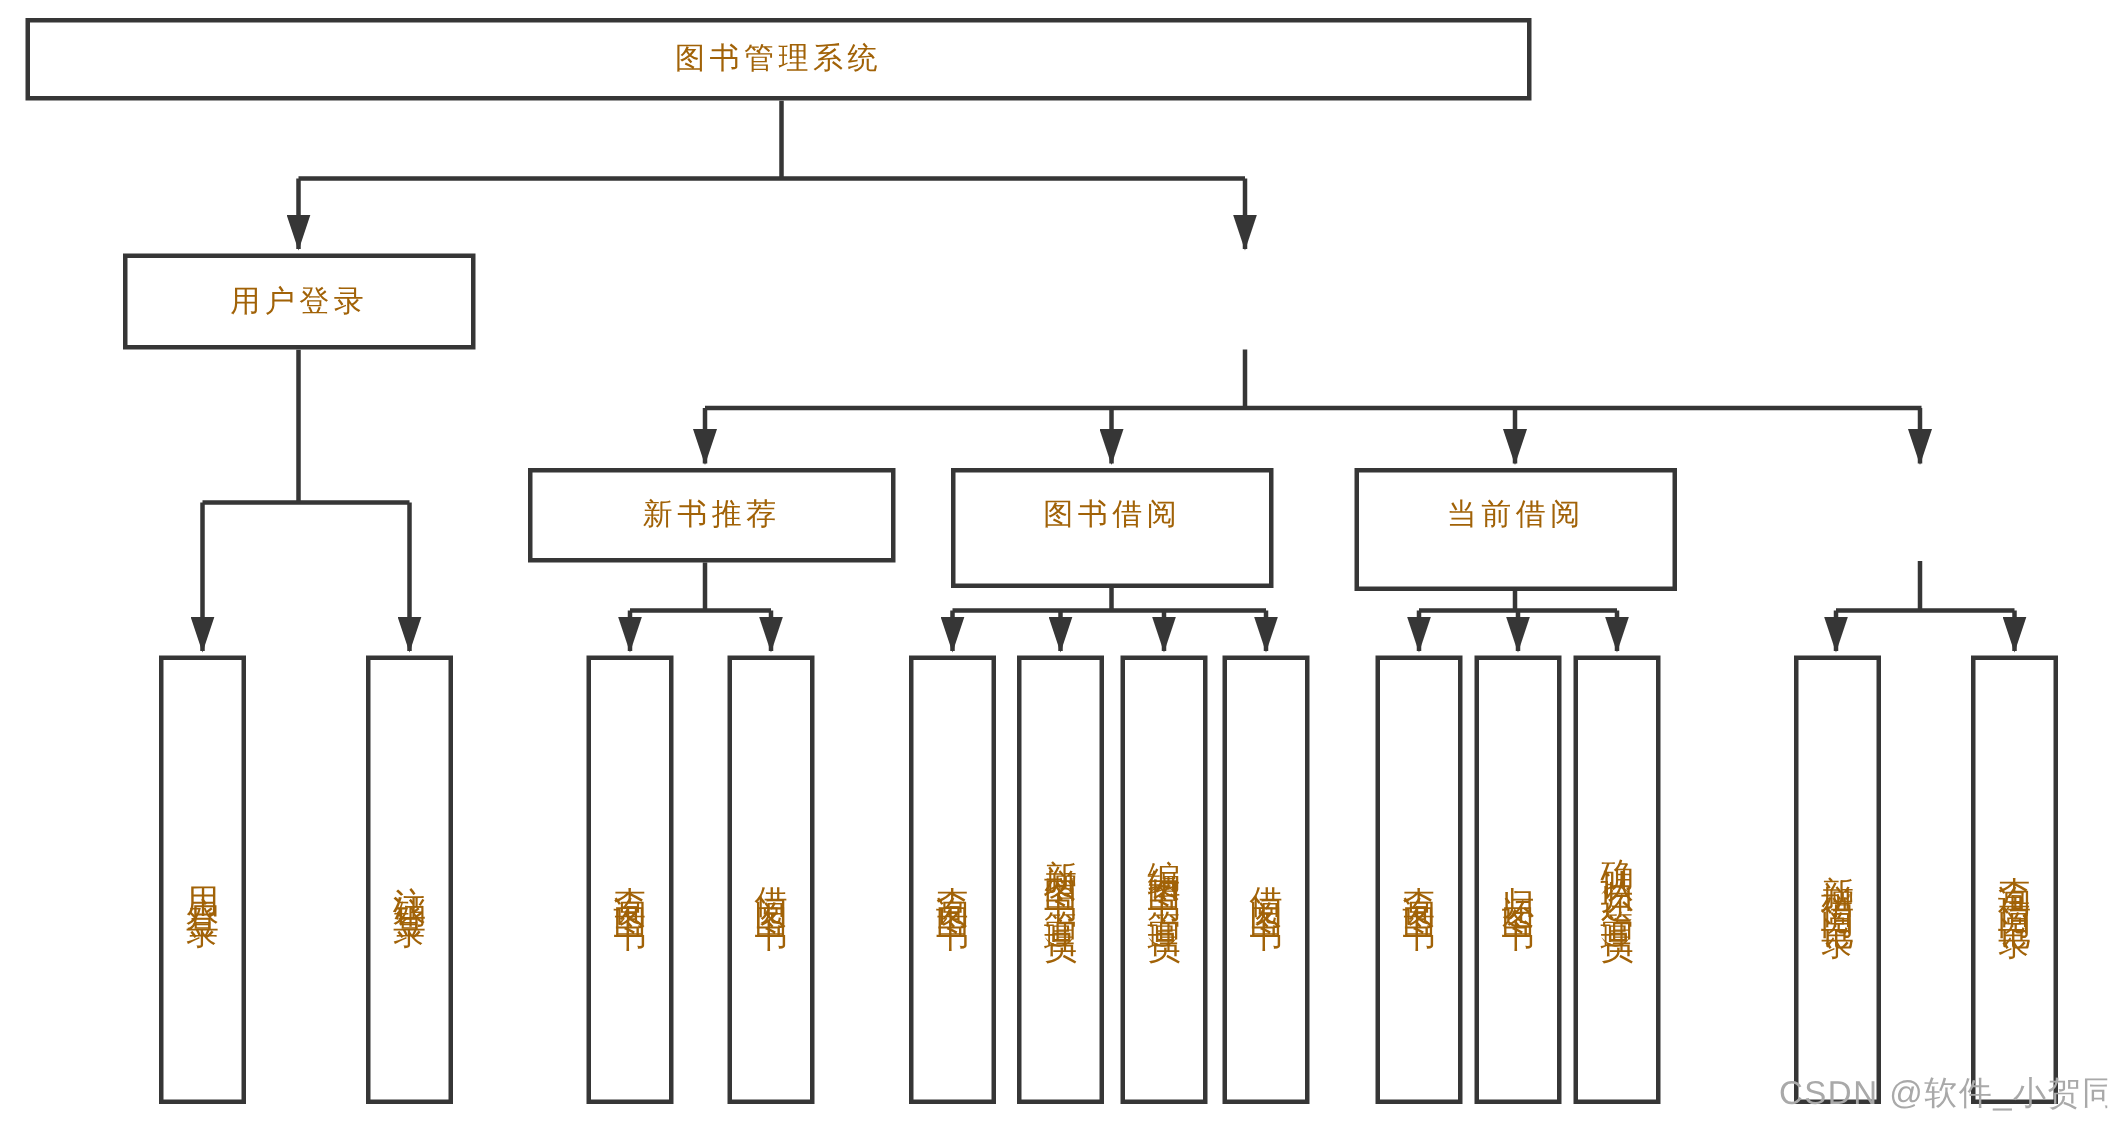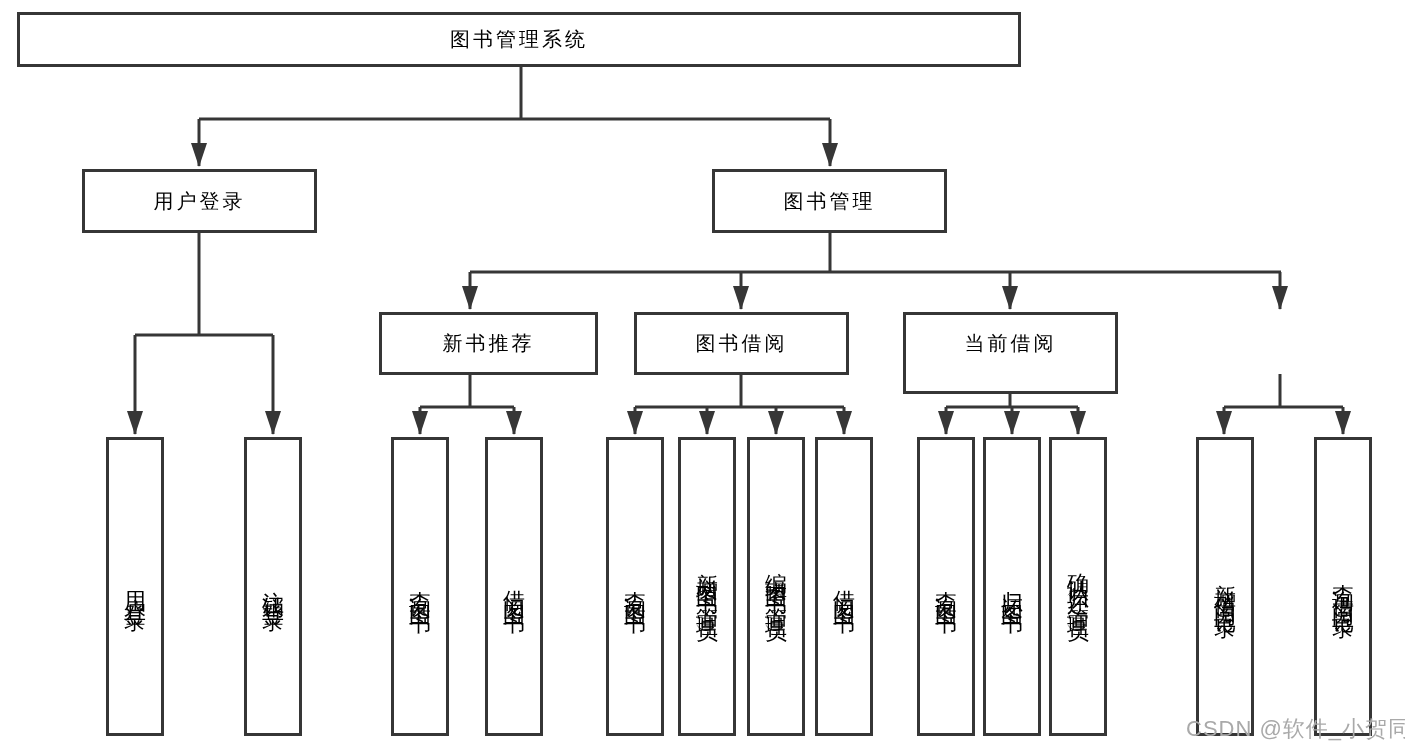--- a/index.html
+++ b/index.html
@@ -11,21 +11,21 @@
     font-family: "Liberation Sans", sans-serif;
     color: #333333;
     overflow: hidden;
   }
   svg.edges { position: absolute; left: 0; top: 0; }
   .node {
     position: absolute;
     box-sizing: border-box;
     border: 3px solid #363636;
     background: #ffffff;
-    color: #000000;
+    color: #a16207;
   }
   .hnode {
     text-align: center;
     font-size: 20px;
     letter-spacing: 3px;
     white-space: nowrap;
   }
   .vnode {
     writing-mode: vertical-rl;
     text-orientation: mixed;
@@ -83,24 +83,23 @@
       <line x1="1012" y1="407" x2="1012" y2="434"></line>
       <line x1="1078" y1="407" x2="1078" y2="434"></line>
       <line x1="1224" y1="407" x2="1224" y2="434"></line>
       <line x1="1343" y1="407" x2="1343" y2="434"></line>
     </g>
   </svg>
 
   <div class="node hnode" style="left:17px; top:12px; width:1004px; height:55px; line-height:49px;">图书管理系统</div>
 
   <div class="node hnode" style="left:82px; top:169px; width:235px; height:64px; line-height:58px;">用户登录</div>
-  <div class="node hnode" style="left:712px; top:169px; width:235px; height:64px; line-height:58px;">图书管理</div>
 
-  <div class="node hnode" style="left:379px; top:312px; width:219px; height:63px; line-height:57px;">新书推荐</div>
-  <div class="node hnode" style="left:634px; top:312px; width:215px; height:63px; line-height:57px;">图书借阅</div>
+  <div class="node hnode" style="left:352px; top:312px; width:245px; height:63px; line-height:57px;">新书推荐</div>
+  <div class="node hnode" style="left:634px; top:312px; width:215px; height:80px; line-height:57px;">图书借阅</div>
   <div class="node hnode" style="left:903px; top:312px; width:215px; height:82px; line-height:57px;">当前借阅</div>
 
   <div class="node vnode" style="left:106px; top:437px; width:58px; height:299px;">用户登录</div>
   <div class="node vnode" style="left:244px; top:437px; width:58px; height:299px;">注销登录</div>
 
   <div class="node vnode" style="left:391px; top:437px; width:58px; height:299px;">查询图书</div>
   <div class="node vnode" style="left:485px; top:437px; width:58px; height:299px;">借阅图书</div>
 
   <div class="node vnode" style="left:606px; top:437px; width:58px; height:299px;">查询图书</div>
   <div class="node vnode" style="left:678px; top:437px; width:58px; height:299px;">新增图书（管理员）</div>

